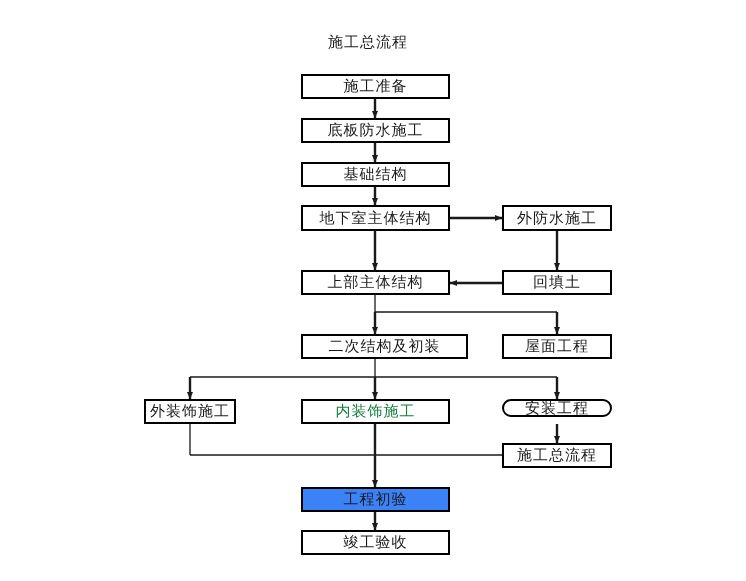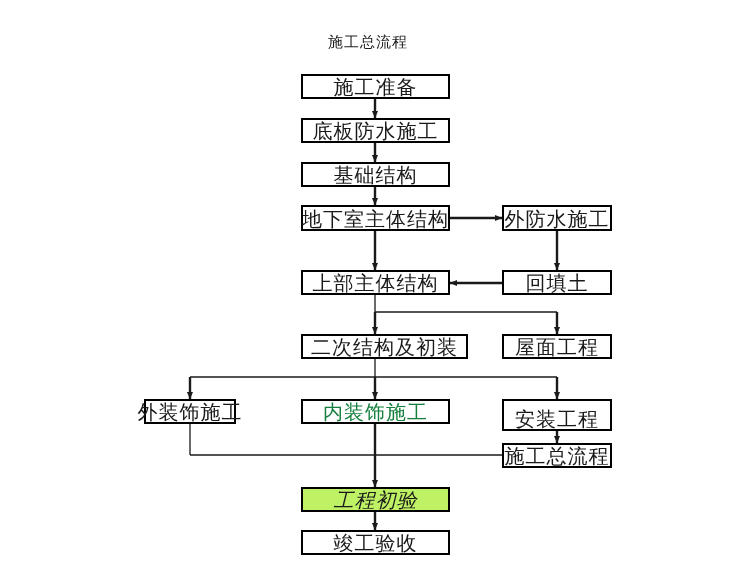--- a/index.html
+++ b/index.html
@@ -25,23 +25,23 @@
     width: 746px;
     height: 581px;
   }
   .node {
     position: absolute;
     box-sizing: border-box;
     border: 2px solid #000000;
     background: #ffffff;
     color: #1a1a1a;
     display: flex;
-    align-items: flex-end;
+    align-items: center;
     justify-content: center;
-    font-size: 20px;
+    font-size: 15px;
     letter-spacing: 1px;
     line-height: 1;
     white-space: nowrap;
     z-index: 2;
   }
   .chart-title {
     position: absolute;
     font-size: 15px;
     letter-spacing: 1px;
     color: #1a1a1a;
@@ -114,27 +114,27 @@
       </div>
       <div class="node" style="left: 502px; top: 334px; width: 110px; height: 25px; border-color: rgb(0, 0, 0); background: rgb(255, 255, 255); color: rgb(26, 26, 26);">
         <span>屋面工程</span>
       </div>
       <div class="node" style="left: 144px; top: 399px; width: 92px; height: 25px; border-color: rgb(0, 0, 0); background: rgb(255, 255, 255); color: rgb(26, 26, 26);">
         <span>外装饰施工</span>
       </div>
       <div class="node" style="left: 301px; top: 399px; width: 149px; height: 25px; border-color: rgb(0, 0, 0); background: rgb(255, 255, 255); color: #15803d;">
         <span>内装饰施工</span>
       </div>
-      <div class="node" style="left: 502px; top: 399px; width: 110px; height: 32px; border-color: rgb(0, 0, 0); background: rgb(255, 255, 255); color: rgb(26, 26, 26);">
+      <div class="node" style="left: 502px; top: 399px; width: 110px; height: 18px; border-color: rgb(0, 0, 0); background: rgb(255, 255, 255); color: rgb(26, 26, 26); border-radius: 12px;">
         <span>安装工程</span>
       </div>
       <div class="node" style="left: 502px; top: 443px; width: 110px; height: 25px; border-color: rgb(0, 0, 0); background: rgb(255, 255, 255); color: rgb(26, 26, 26);">
         <span>施工总流程</span>
       </div>
-      <div class="node" style="left: 301px; top: 487px; width: 149px; height: 25px; border-color: rgb(0, 0, 0); background: #bef264; color: rgb(26, 26, 26); font-style: italic;">
+      <div class="node" style="left: 301px; top: 487px; width: 149px; height: 25px; border-color: rgb(0, 0, 0); background: #3b82f6; color: rgb(26, 26, 26);">
         <span>工程初验</span>
       </div>
       <div class="node" style="left: 301px; top: 530px; width: 149px; height: 25px; border-color: rgb(0, 0, 0); background: rgb(255, 255, 255); color: rgb(26, 26, 26);">
         <span>竣工验收</span>
       </div>
     </div>
 
 </div>
 
 </body></html>

